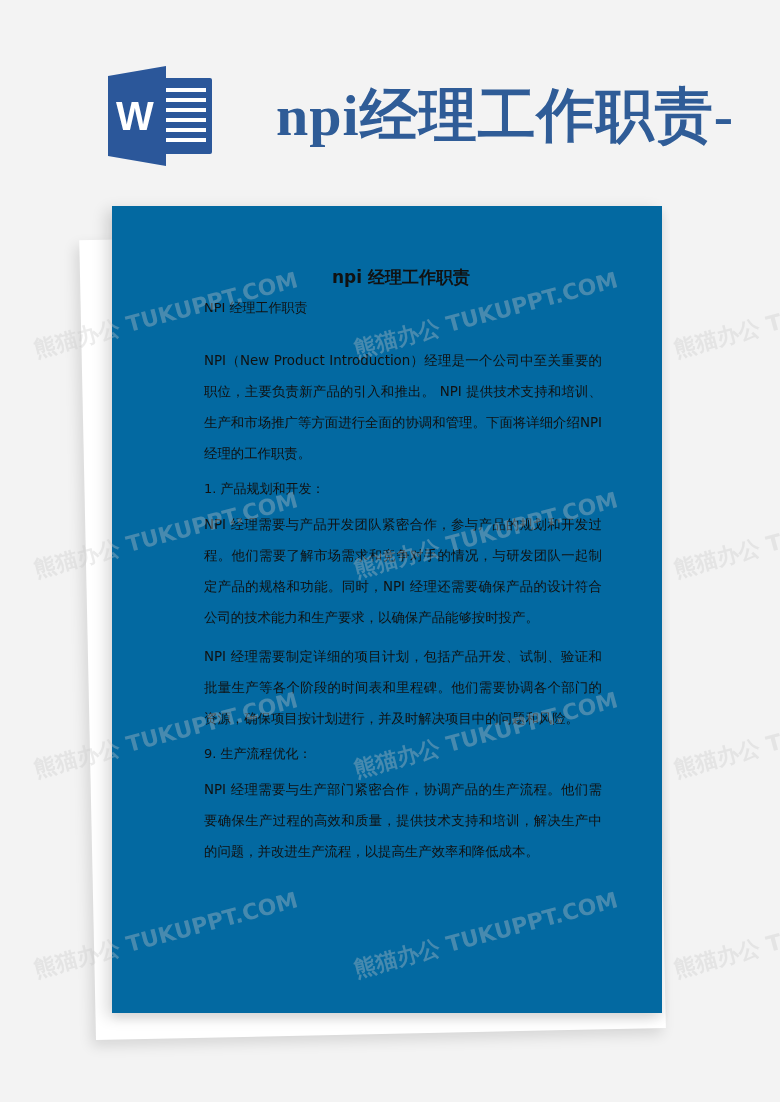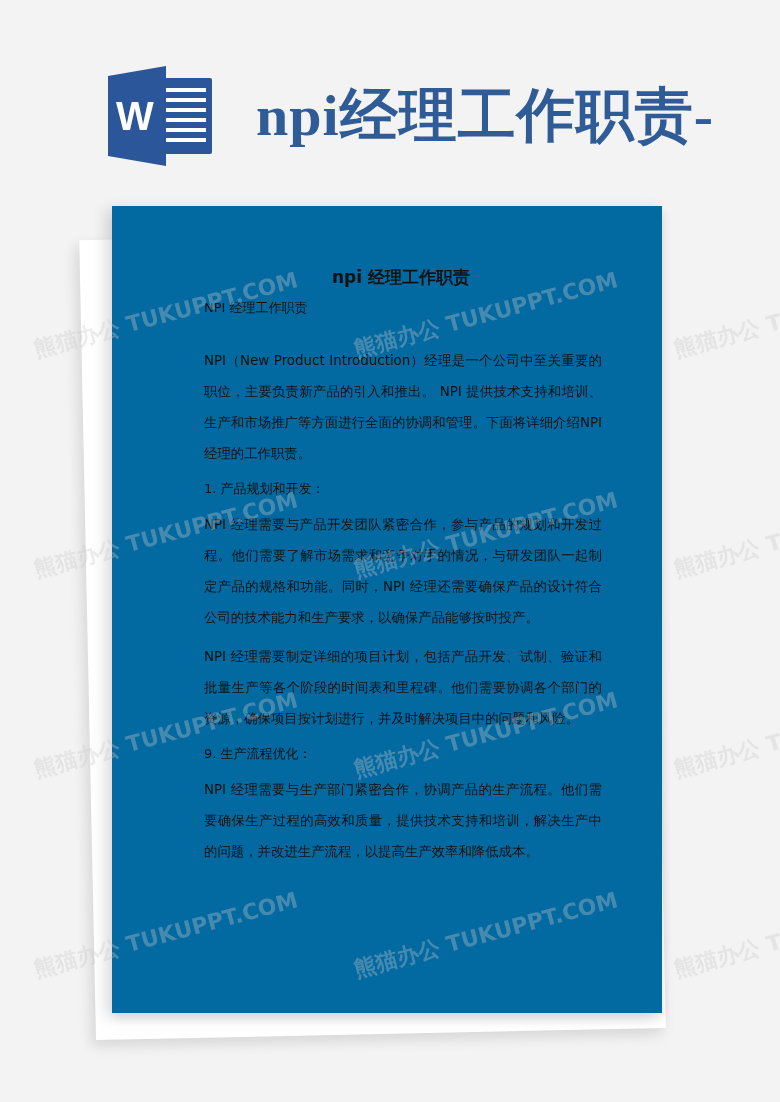--- a/index.html
+++ b/index.html
@@ -22,21 +22,21 @@
     position: absolute; left: 0; top: 0; width: 58px; height: 100px;
     background: #2b579a;
     clip-path: polygon(0 10%, 100% 0, 100% 100%, 0 90%);
     display: flex; align-items: center; justify-content: center;
   }
   .word-icon .cover span {
     color: #fff; font-family: "Liberation Sans", sans-serif; font-weight: bold;
     font-size: 40px; margin-left: -4px;
   }
   .headline {
-    margin-left: 48px; font-family: "Liberation Serif", "DejaVu Serif", serif;
+    margin-left: 68px; font-family: "Liberation Serif", "DejaVu Serif", serif;
     font-weight: bold; font-size: 58px; color: #2f5c97; letter-spacing: 1px;
     white-space: nowrap;
   }
 
   
   .paper-back {
     position: absolute; left: 96px; top: 240px; width: 570px; height: 800px;
     background: #fff; transform: rotate(-1.2deg); transform-origin: left bottom;
     box-shadow: -4px 6px 14px rgba(0,0,0,0.12);
   }

